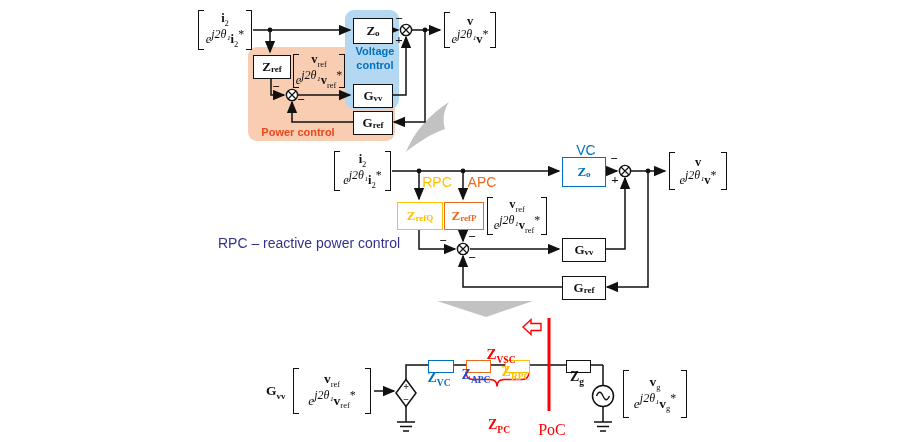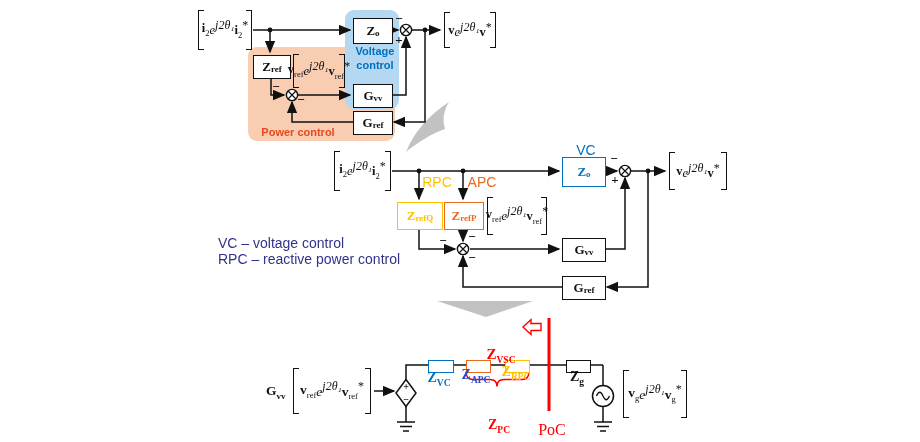--- a/index.html
+++ b/index.html
@@ -12,21 +12,21 @@
   
   .blk{position:absolute;border:1.5px solid #111;background:#fff;display:flex;
        align-items:center;justify-content:center;font-family:"Liberation Serif",serif;
        font-weight:bold;font-size:13px;color:#111;z-index:4;}
   .blk sub{font-size:9px;font-weight:bold;transform:translateY(2px);}
   .blk.blue{border-color:#0070C0;color:#0070C0;border-width:1.7px;}
   .blk.yellow{border-color:#FFC000;color:#FFC000;border-width:1.7px;}
   .blk.orangeb{border-color:#EB6A1E;color:#EB6A1E;border-width:1.7px;}
   .blk.thin{z-index:5;}
   
-  .vec{position:absolute;display:flex;align-items:center;
+  .vec{position:absolute;display:flex;flex-direction:column;align-items:center;
        justify-content:center;font-family:"Liberation Serif",serif;color:#111;
        z-index:4;padding:0 7px;box-sizing:border-box;}
   .vec::before,.vec::after{content:'';position:absolute;top:1px;bottom:1px;width:5px;
        border:1.5px solid #111;}
   .vec::before{left:1px;border-right:none;}
   .vec::after{right:1px;border-left:none;}
   .vr{display:block;text-align:center;line-height:1.12;font-size:12.5px;white-space:nowrap;}
   .vr b{font-weight:bold;}
   .vr i{font-style:italic;}
   .vr sup{font-size:12px;font-style:italic;}
@@ -238,21 +238,20 @@
       <sub>ref</sub>
     </div>
 
   <span class="sign" style="left:437px;top:235px">−</span>
   <span class="sign" style="left:466px;top:231px">−</span>
   <span class="sign" style="left:466px;top:252px">−</span>
   <span class="sign" style="left:608px;top:153px">−</span>
   <span class="sign" style="left:609px;top:174px">+</span>
 
   <div class="legend" style="left:218px;top:236px">
-    <div>VC – voltage control</div>
     <div>RPC – reactive power control</div>
   </div>
 
   <div class="coef" style="left:266px;top:383px">
     <b>G</b><sub>vv</sub></div>
 
   <div class="vec big" style="left:292px;top:367px;width:80px;height:48px">
     <span class="vr"><b>v</b><sub>ref</sub></span>
     <span class="vr"><i>e</i><sup>j2θ₁</sup><b>v</b><sub>ref</sub><sup class="star">*</sup></span>
   </div>

